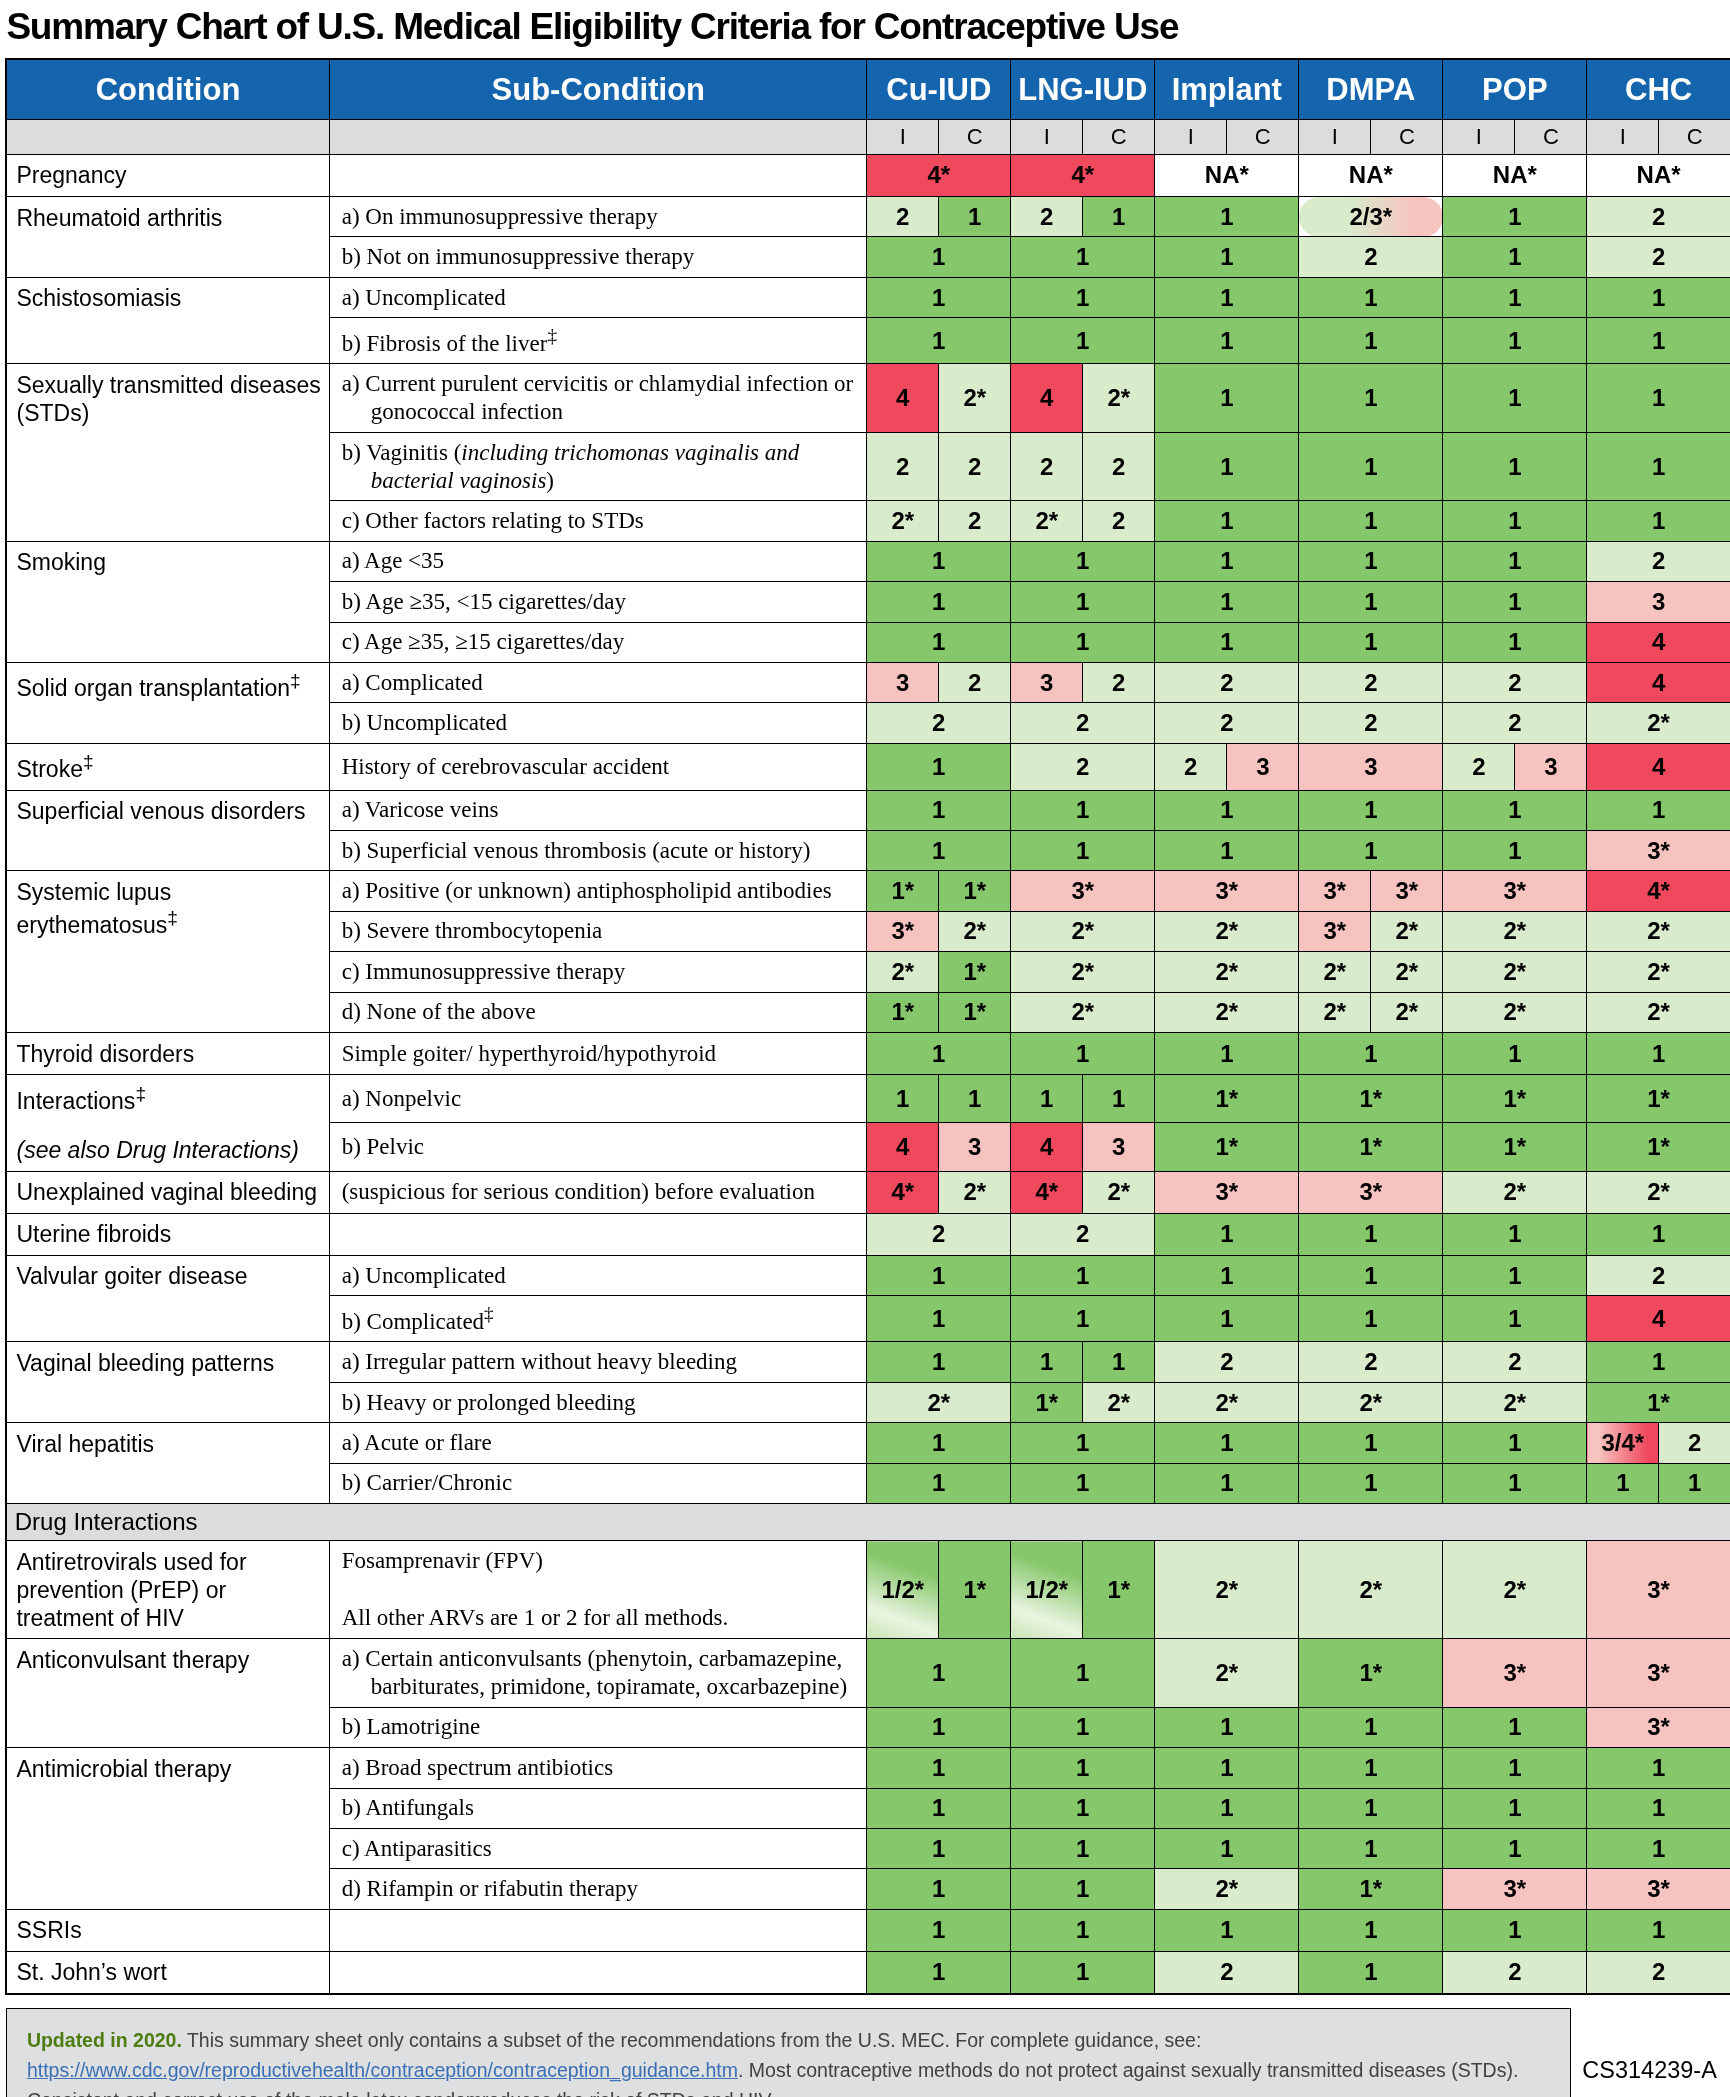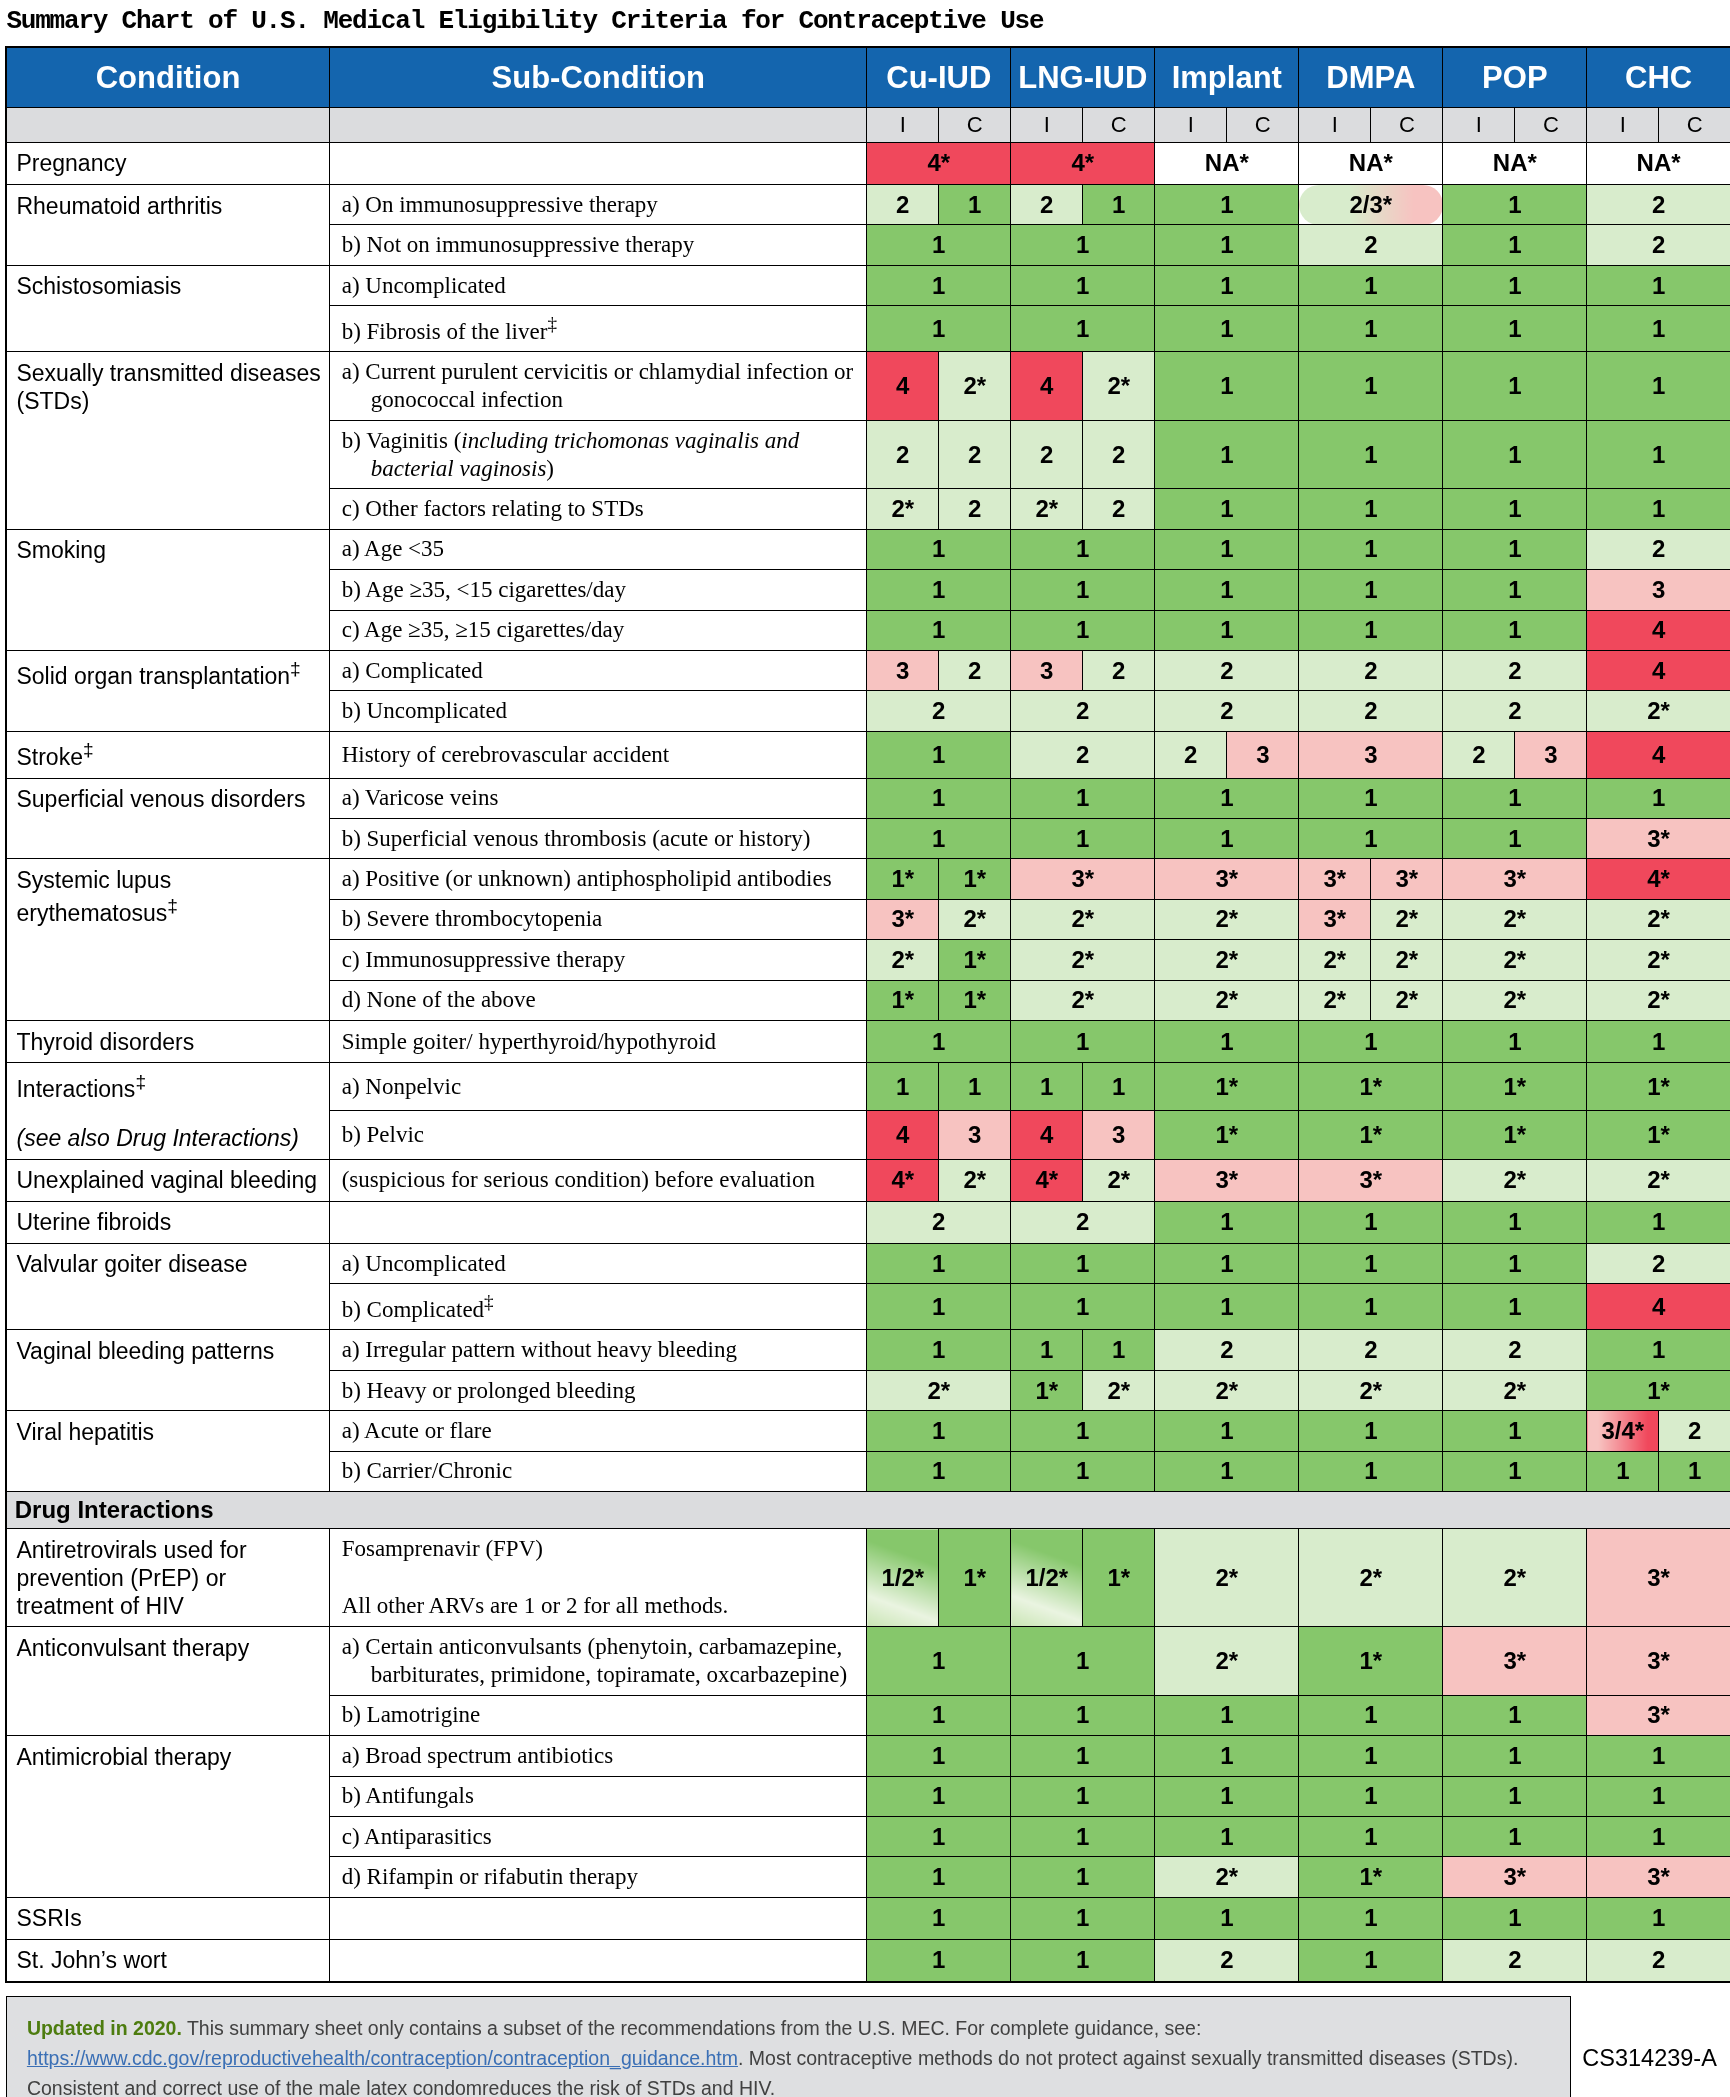--- a/index.html
+++ b/index.html
@@ -1,34 +1,34 @@
 <!DOCTYPE html>
 <html style="font-size:13px"><head>
 <meta charset="utf-8">
 <style>
   html,body{margin:0;padding:0;background:#fff;}
   body{width:1731px;font-family:"Liberation Sans",sans-serif;color:#000;}
   .page{padding:4.9px 3.2px 8px 3.2px;}
-  .title{font-size:26px;font-weight:bold;letter-spacing:-1.2px;margin:1.6px 0 9.7px 3.2px;white-space:nowrap;font-family:Liberation Mono, monospace;}
+  .title{font-size:37px;font-weight:bold;letter-spacing:-1.2px;margin:1.6px 0 9.7px 3.2px;white-space:nowrap;}
   table.mec{border-collapse:collapse;table-layout:fixed;width:1725px;margin-left:1.6px;border:2.4px solid #000;}
   table.mec td, table.mec th{border:0.8px solid #000;overflow:hidden;}
   th.hblue{background:#1465AE;color:#fff;font-size:31px;font-weight:bold;text-align:center;padding:11.4px 3.2px;border:1.6px solid #000;}
   td.icblank{background:#DBDCDE;}
   td.ic{background:#DBDCDE;font-size:22px;text-align:center;padding:4px 0;}
   td.cond{background:#fff;vertical-align:top;font-size:23px;line-height:1.22;padding:6.5px 6.5px 6.5px 9.7px;border-left:1.6px solid #000;border-right:1.6px solid #000;}
   td.sub{background:#fff;vertical-align:middle;font-size:23px;line-height:1.22;padding:5.7px 4.9px 5.7px 11.4px;border-right:1.6px solid #000;font-family:Liberation Serif, serif;}
   .subtext{display:block;padding-left:29px;text-indent:-29px;}
   .subline{display:block;}
   .subline.gap{margin-bottom:29px;}
   .condnote{font-style:italic;margin-top:22px;}
   .ital{font-style:italic;}
   td.val{font-size:24px;font-weight:bold;text-align:center;vertical-align:middle;padding:4.9px 1.6px;}
   td.mb, th.mb{border-left-width:1.6px;}
   tr.gstart td{border-top-width:1.6px;}
-  tr.section td{background:#DBDCDE;font-size:24px;font-weight:bold;text-align:left;padding:4px 4.9px 4px 8px;border-top:1.6px solid #000;border-bottom:1.6px solid #000;}
+  tr.section td{background:#DBDCDE;font-size:24px;font-weight:normal;text-align:left;padding:4px 4.9px 4px 8px;border-top:1.6px solid #000;border-bottom:1.6px solid #000;}
   .g{background:#86C76B;}
   .lg{background:#D8ECCC;}
   .p{background:#F7C3C1;}
   .r{background:#F0485C;}
   .w{background:#fff;}
   .g23{background:linear-gradient(to right,#D8ECCC 35%,#F7C3C1 80%);border-radius:20px;}
   .g34{background:linear-gradient(to right,#F7C3C1 15%,#F0485C 85%);}
   .g12{background:linear-gradient(200deg,#86C76B 30%,#EAF4E1 75%,#C9E5B4);}
   .footer{display:flex;align-items:center;margin-top:13px;margin-left:3.2px;}
   .footer-box{background:#DEDFE1;border:1.6px solid #000;width:1524px;padding:16px 19.5px;font-size:19.5px;line-height:1.55;color:#414141;}

